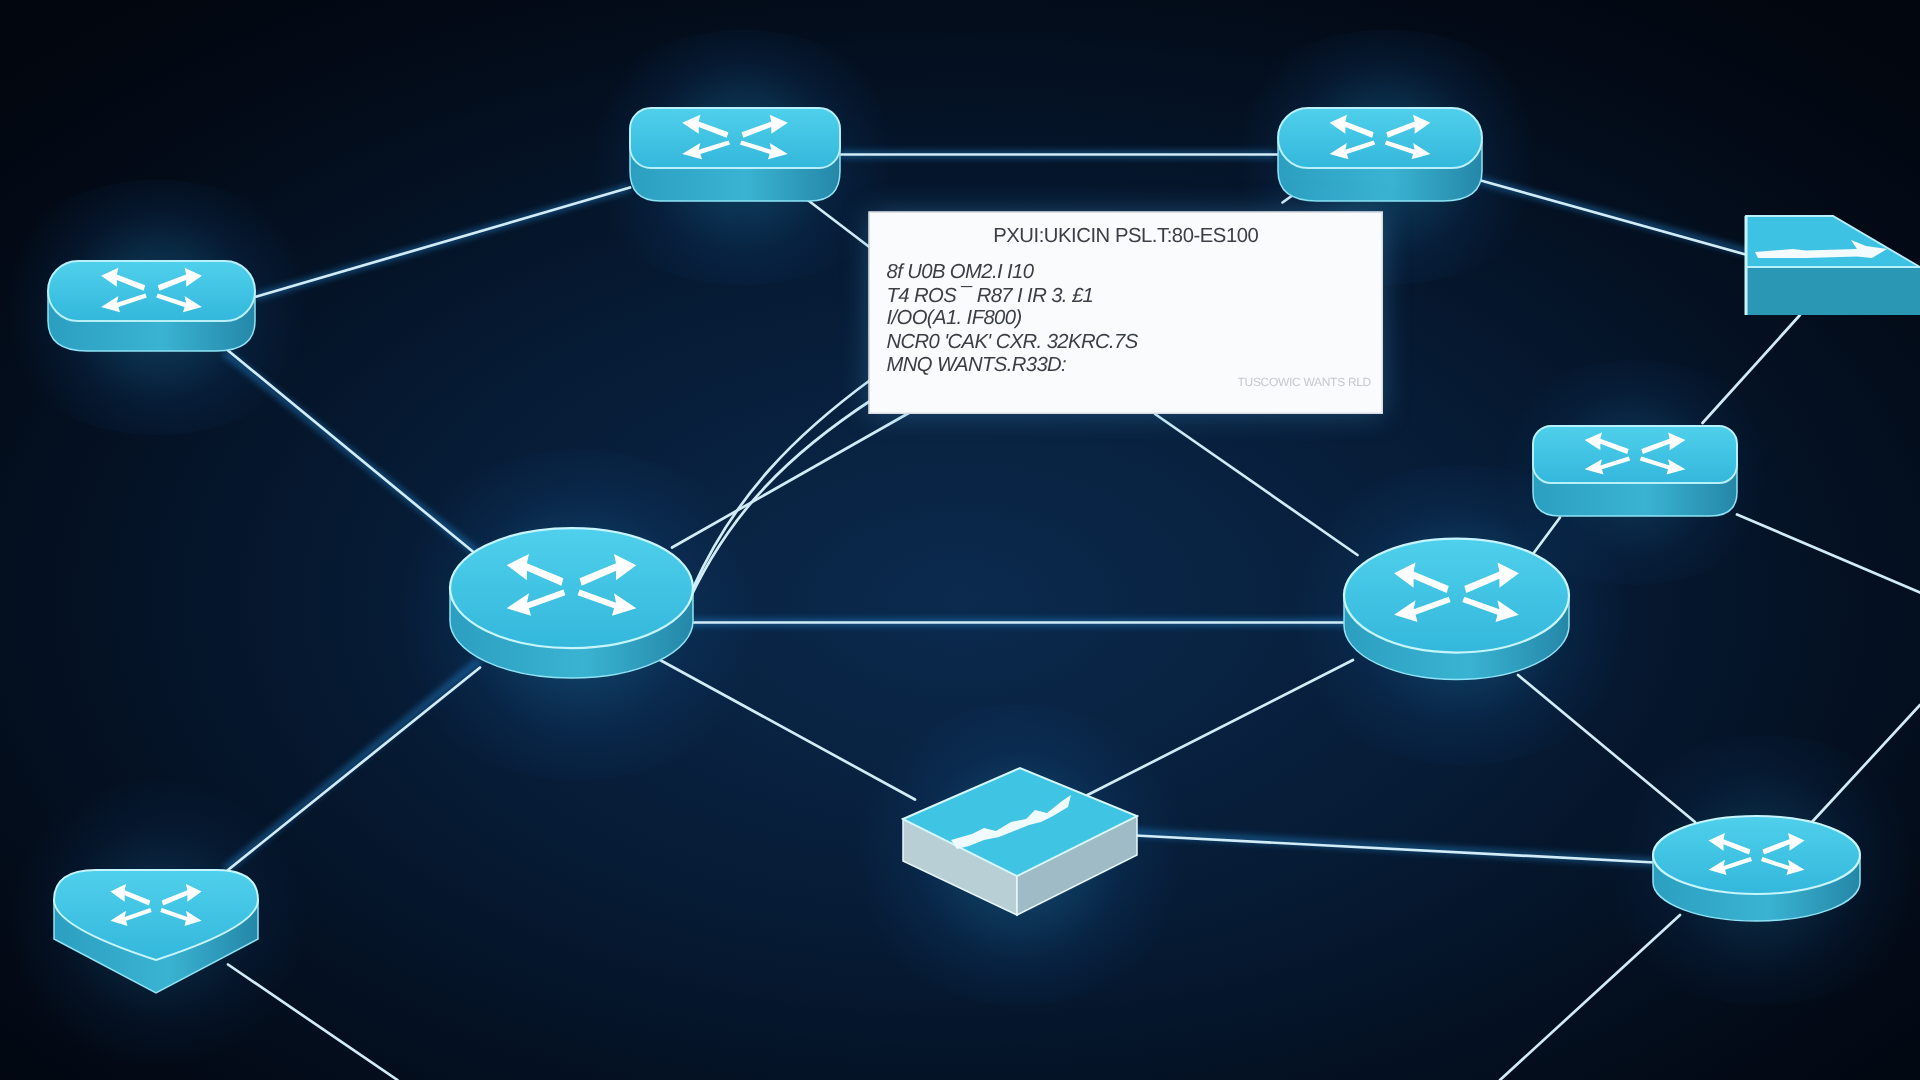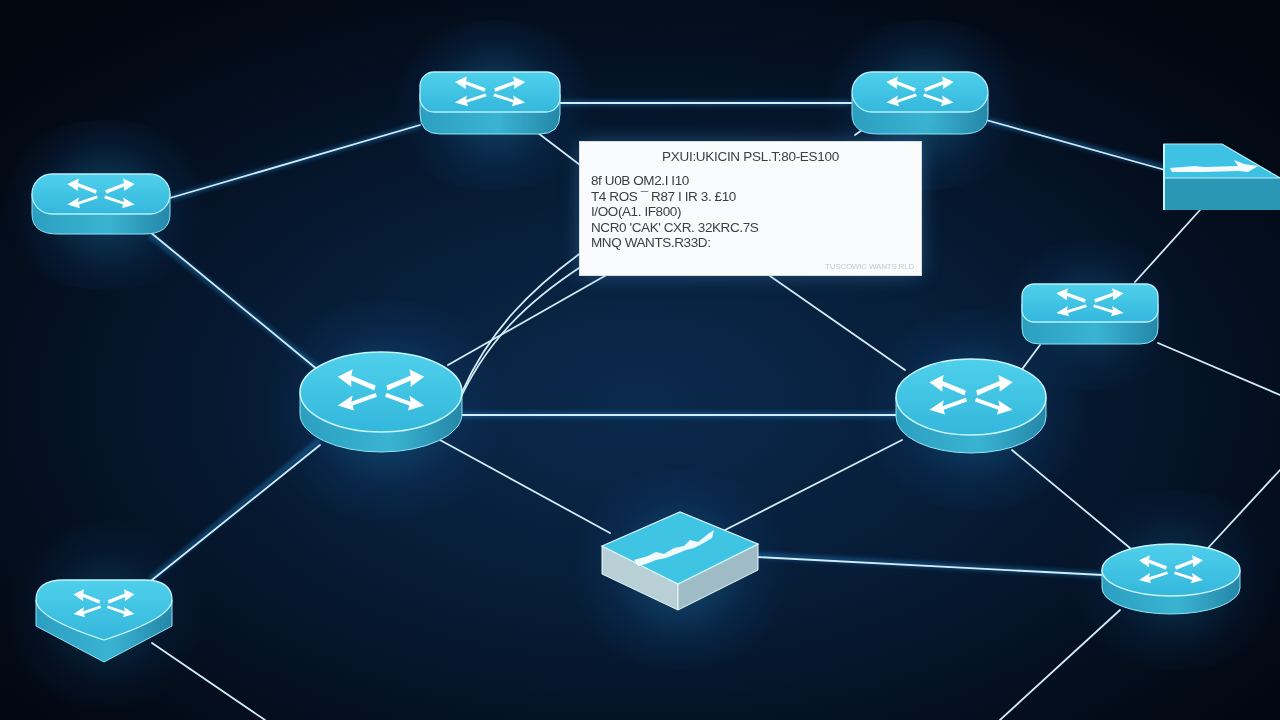--- a/index.html
+++ b/index.html
@@ -16,22 +16,22 @@
     position:absolute; left:579px; top:141px; width:341px; height:133px;
     background:#fafbfc; border:1px solid #d8dde3; box-shadow:0 0 18px rgba(80,170,230,0.35);
     color:#3a3f45;
   }
   .info-title {
     position:absolute; top:7px; left:0; width:100%; text-align:center;
     font-size:13.5px; letter-spacing:-0.3px; color:#3c4046;
     font-family: "Liberation Sans Narrow","Liberation Sans", sans-serif;
   }
   .info-lines { position:absolute; left:11px; top:31px; font-size:13.5px; line-height:15.5px; letter-spacing:-0.4px; }
-  .info-lines div { white-space:nowrap; }
-  .info-foot { position:absolute; right:7px; bottom:4px; font-size:8px; color:#c4c9ce; letter-spacing:-0.2px;text-align:right; }
+  .info-lines div { white-space:nowrap;font-style:italic; }
+  .info-foot { position:absolute; right:7px; bottom:16px; font-size:8px; color:#c4c9ce; letter-spacing:-0.2px;text-align:right; }
 </style>
 </head>
 <body>
 
 <div id="scene">
 
   <div class="glow" style="left:-10px;top:120px;width:230px;height:170px;"></div>
   <div class="glow" style="left:380px;top:20px;width:230px;height:170px;"></div>
   <div class="glow" style="left:810px;top:20px;width:230px;height:170px;"></div>
   <div class="glow" style="left:250px;top:300px;width:270px;height:220px;opacity:1.3;"></div>
@@ -163,20 +163,20 @@
   <svg class="node" style="left:1098px;top:540px;" width="146" height="80" viewBox="0 0 146 80">
     <path d="M4,30 L4,48 A69,26 0 0 0 142,48 L142,30 Z" fill="url(#sideG)" stroke="#8fe3f5" stroke-width="1"></path>
     <ellipse cx="73" cy="30" rx="69" ry="26" fill="url(#topG)" stroke="#c7f5fd" stroke-width="1.4"></ellipse>
     <use href="#arrows4" transform="translate(73,28) scale(1.0,0.85)"></use>
   </svg>
 
   <div class="info-box">
     <div class="info-title">PXUI:UKICIN PSL.T:80-ES100</div>
     <div class="info-lines">
       <div>8f U0B OM2.I I10</div>
-      <div>T4 ROS ¯ R87 I IR 3. £10</div>
+      <div>T4 ROS ¯ R87 I IR 3. £1</div>
       <div>I/OO(A1. IF800)</div>
       <div>NCR0 'CAK' CXR. 32KRC.7S</div>
       <div>MNQ WANTS.R33D:</div>
     </div>
     <div class="info-foot">TUSCOWIC WANTS RLD</div>
   </div>
 </div>
 
 </body></html>

